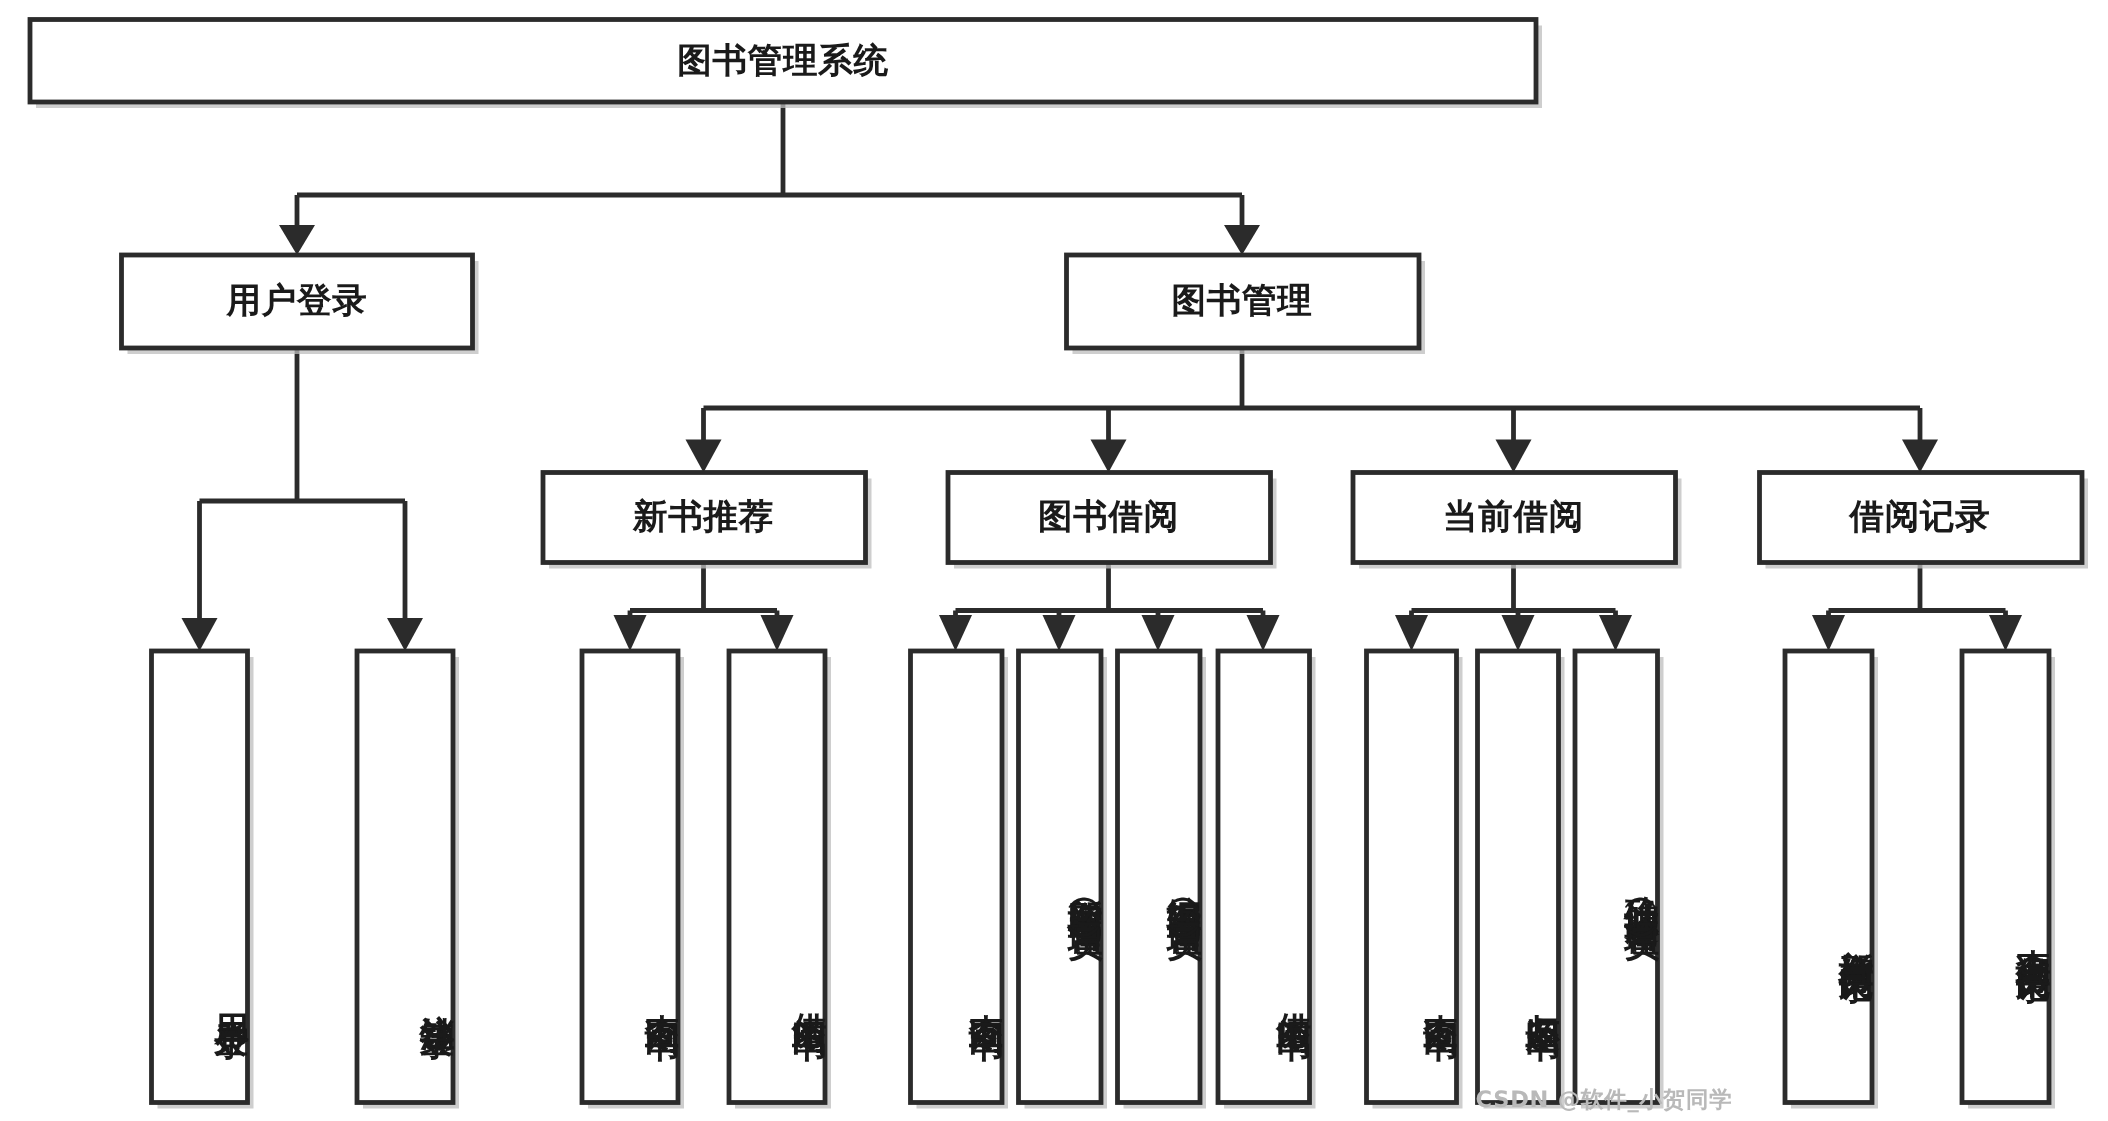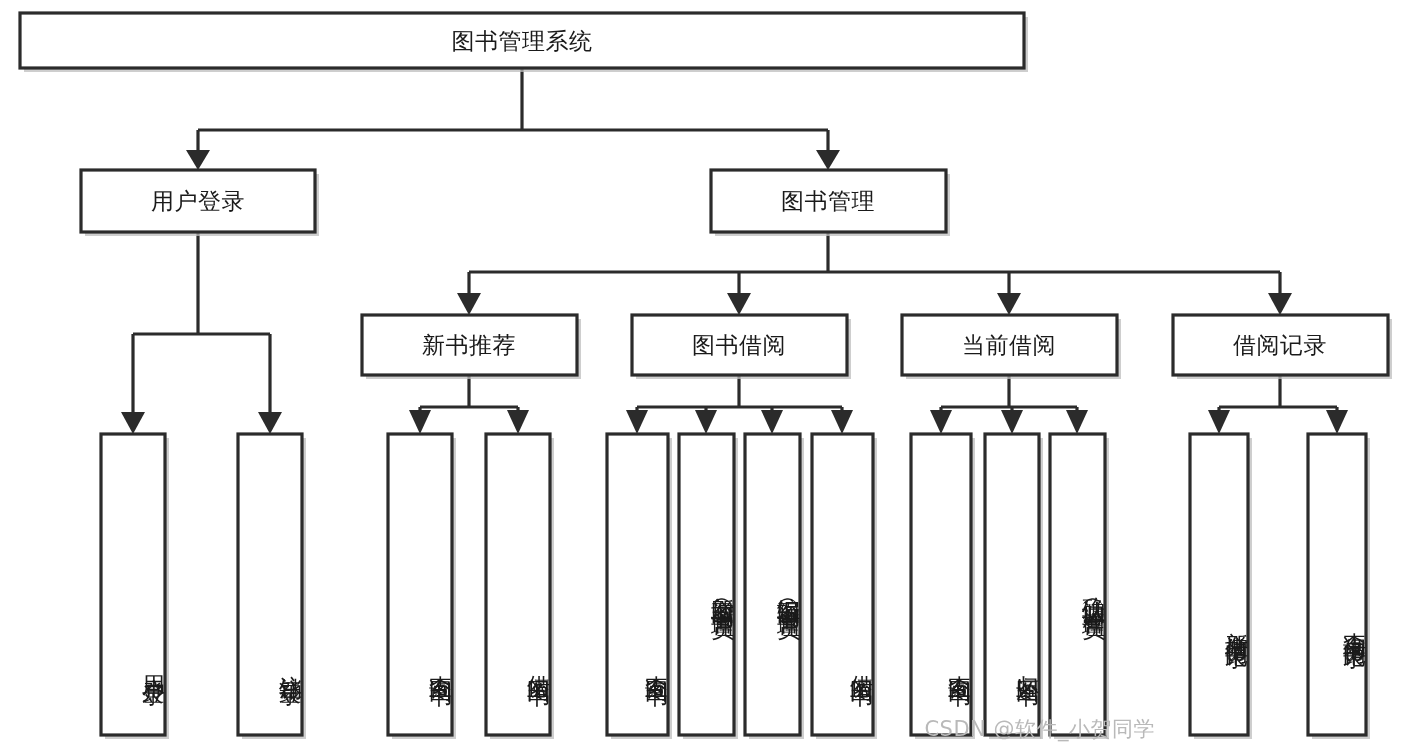--- a/index.html
+++ b/index.html
@@ -11,20 +11,21 @@
     width: 1405px;
     height: 747px;
     font-family: "DejaVu Sans", "Liberation Sans", sans-serif;
     overflow: hidden;
     position: relative;
   }
   #diagram-root {
     position: relative;
     width: 1163px;
     height: 747px;
+    font-weight: bold;
   }
   svg.flow {
     position: absolute;
     top: 0;
     left: 0;
     width: 1405px;
     height: 747px;
     display: block;
   }
   .node-rect {
@@ -68,21 +69,21 @@
     display: flex;
     align-items: flex-start;
     justify-content: center;
     pointer-events: none;
   }
   .watermark {
     position: absolute;
     right: 8px;
     bottom: 4px;
     font-family: "DejaVu Sans", "Liberation Sans", sans-serif;
-    font-size: 21px;
+    font-size: 15px;
     color: #b9b9b9;
     white-space: nowrap;
     letter-spacing: 0.5px;
   }
 </style>
 </head>
 <body>
 
 <div id="diagram-root">
 

